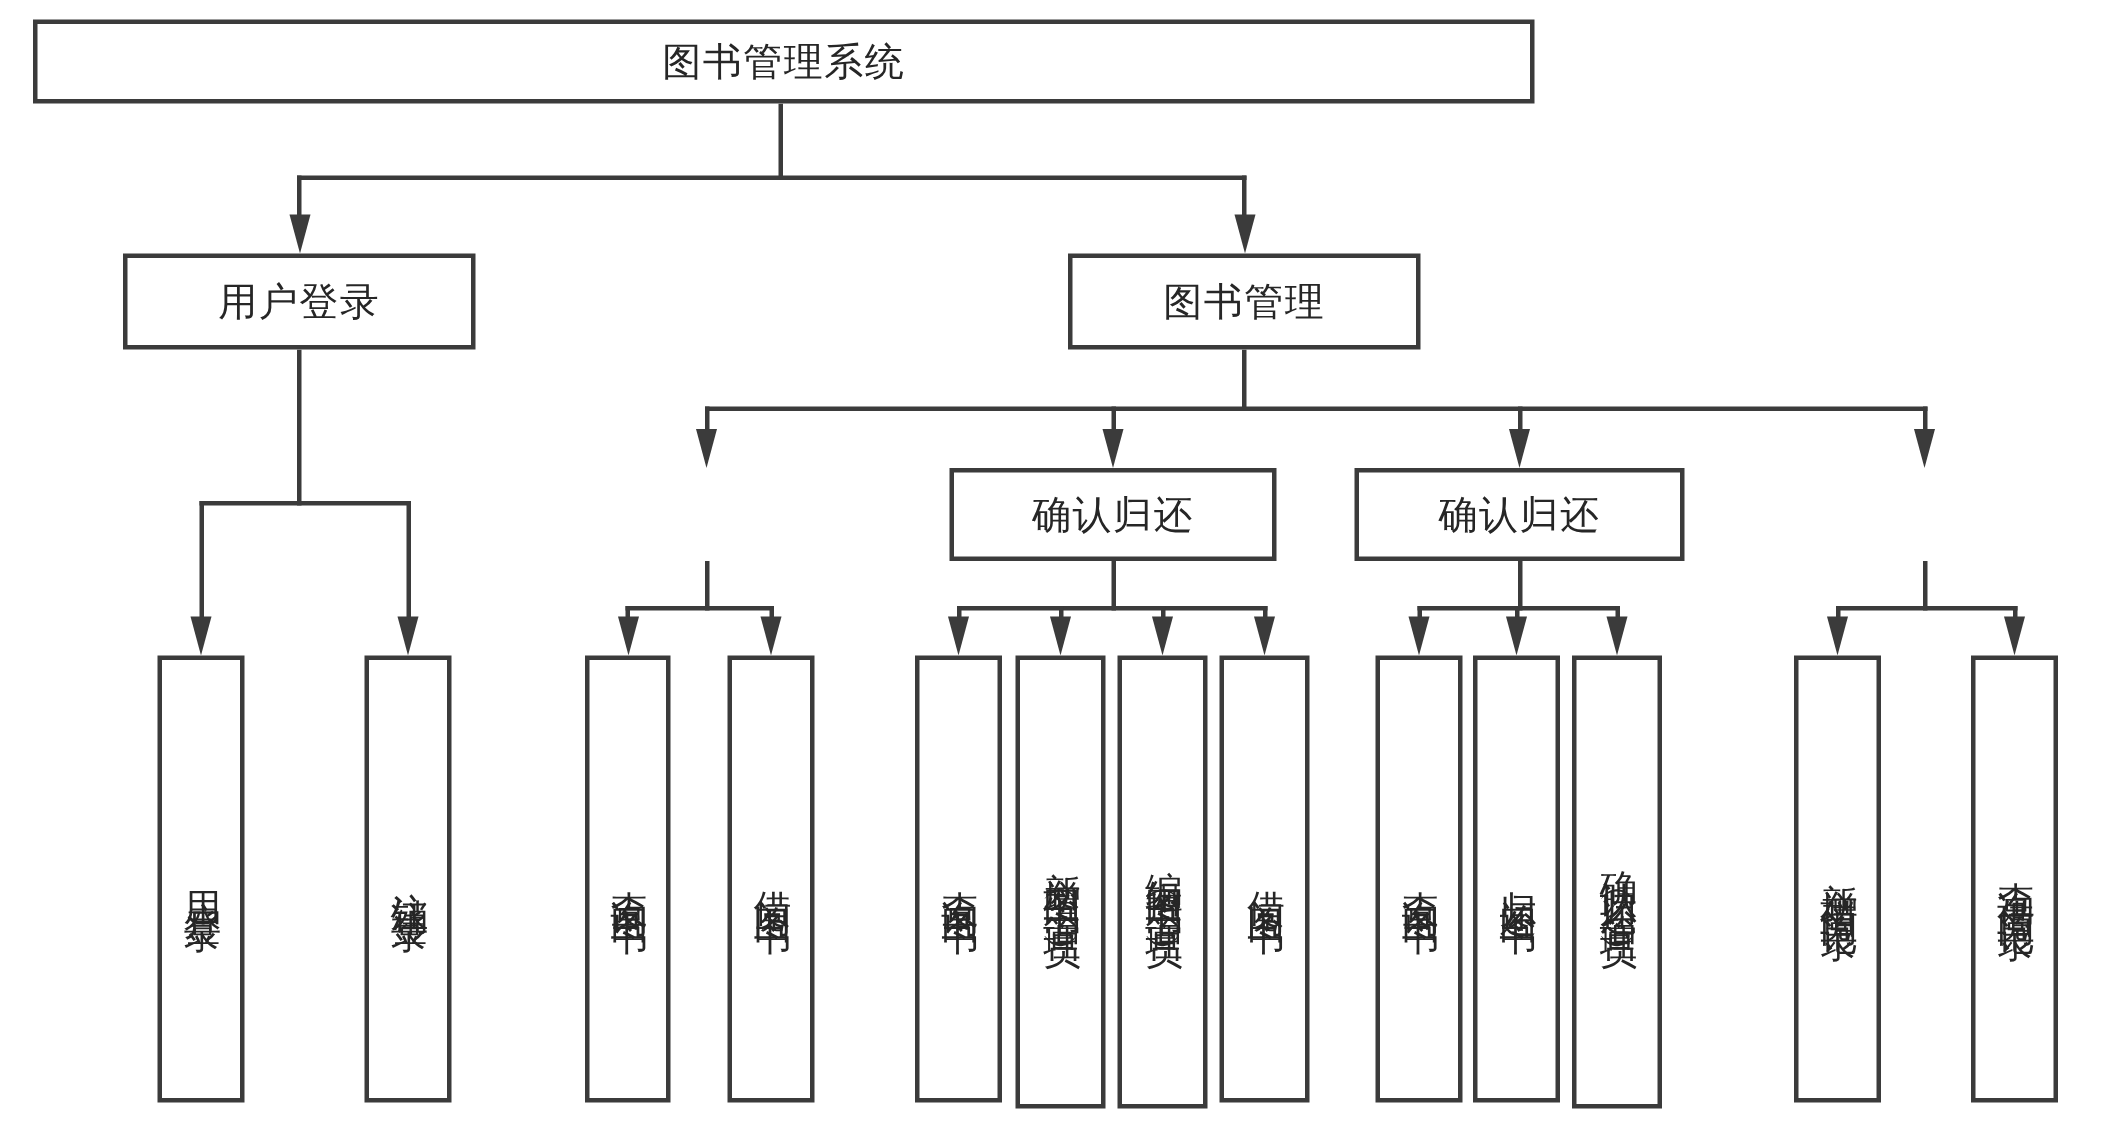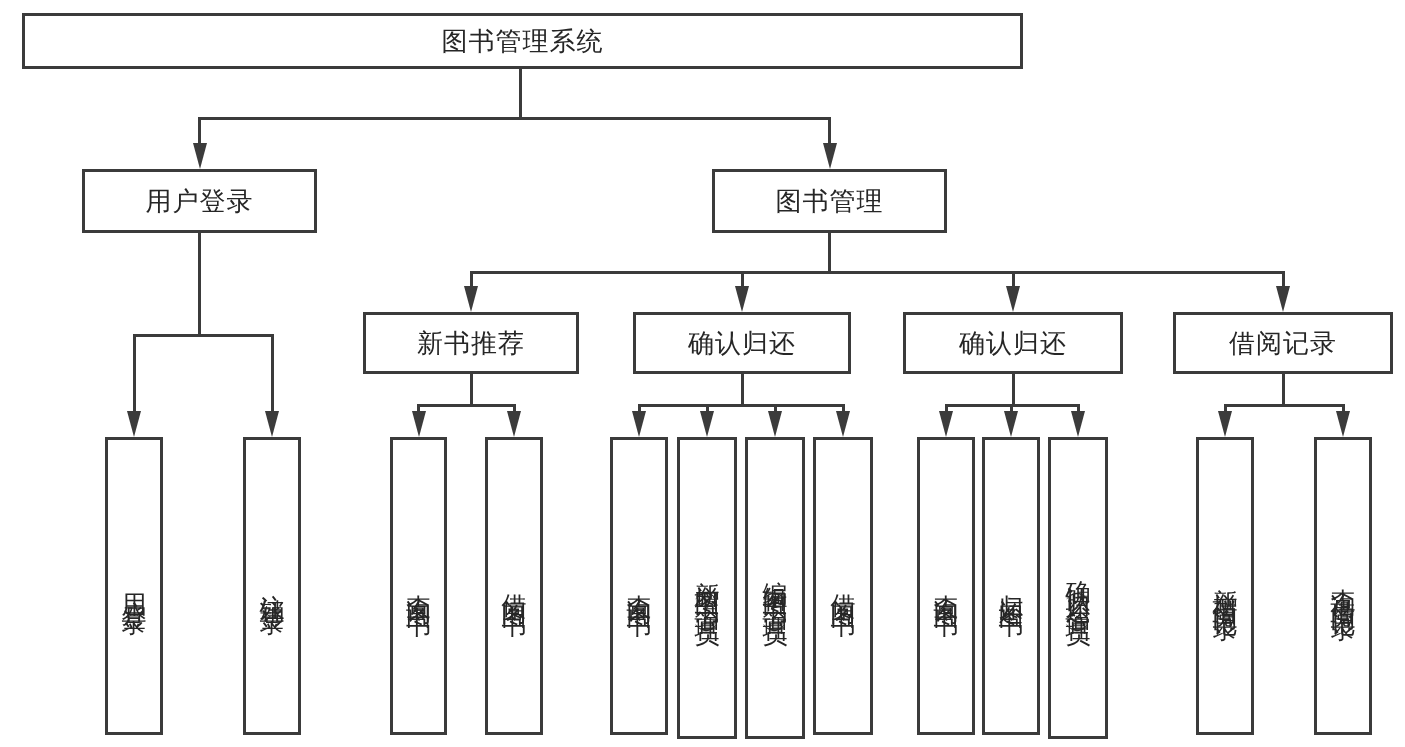--- a/index.html
+++ b/index.html
@@ -96,24 +96,22 @@
   <div class="line" style="left:1223.5px;top:404px;width:3px;height:10px"></div>
   <div class="ah" style="left:1218px;top:411px"></div>
   <div class="line" style="left:1341.5px;top:404px;width:3px;height:10px"></div>
   <div class="ah" style="left:1336px;top:411px"></div>
 
   <div class="box hbox" style="left:22px;top:13px;width:1001px;height:56px">图书管理系统</div>
 
   <div class="box hbox" style="left:82px;top:169px;width:235px;height:64px">用户登录</div>
   <div class="box hbox" style="left:712px;top:169px;width:235px;height:64px">图书管理</div>
 
-  <div class="box hbox" style="left:363px;top:312px;width:216px;height:62px">新书推荐</div>
   <div class="box hbox" style="left:633px;top:312px;width:218px;height:62px">确认归还</div>
   <div class="box hbox" style="left:903px;top:312px;width:220px;height:62px">确认归还</div>
-  <div class="box hbox" style="left:1173px;top:312px;width:220px;height:62px">借阅记录</div>
 
   <div class="box vbox" style="left:105px;top:437px;width:58px;height:298px">用户登录</div>
   <div class="box vbox" style="left:243px;top:437px;width:58px;height:298px">注销登录</div>
 
   <div class="box vbox" style="left:390px;top:437px;width:57px;height:298px">查询图书</div>
   <div class="box vbox" style="left:485px;top:437px;width:58px;height:298px">借阅图书</div>
 
   <div class="box vbox" style="left:610px;top:437px;width:58px;height:298px">查询图书</div>
   <div class="box vbox" style="left:677px;top:437px;width:60px;height:302px">新增图书（管理员）</div>
   <div class="box vbox" style="left:745px;top:437px;width:60px;height:302px">编辑图书（管理员）</div>

